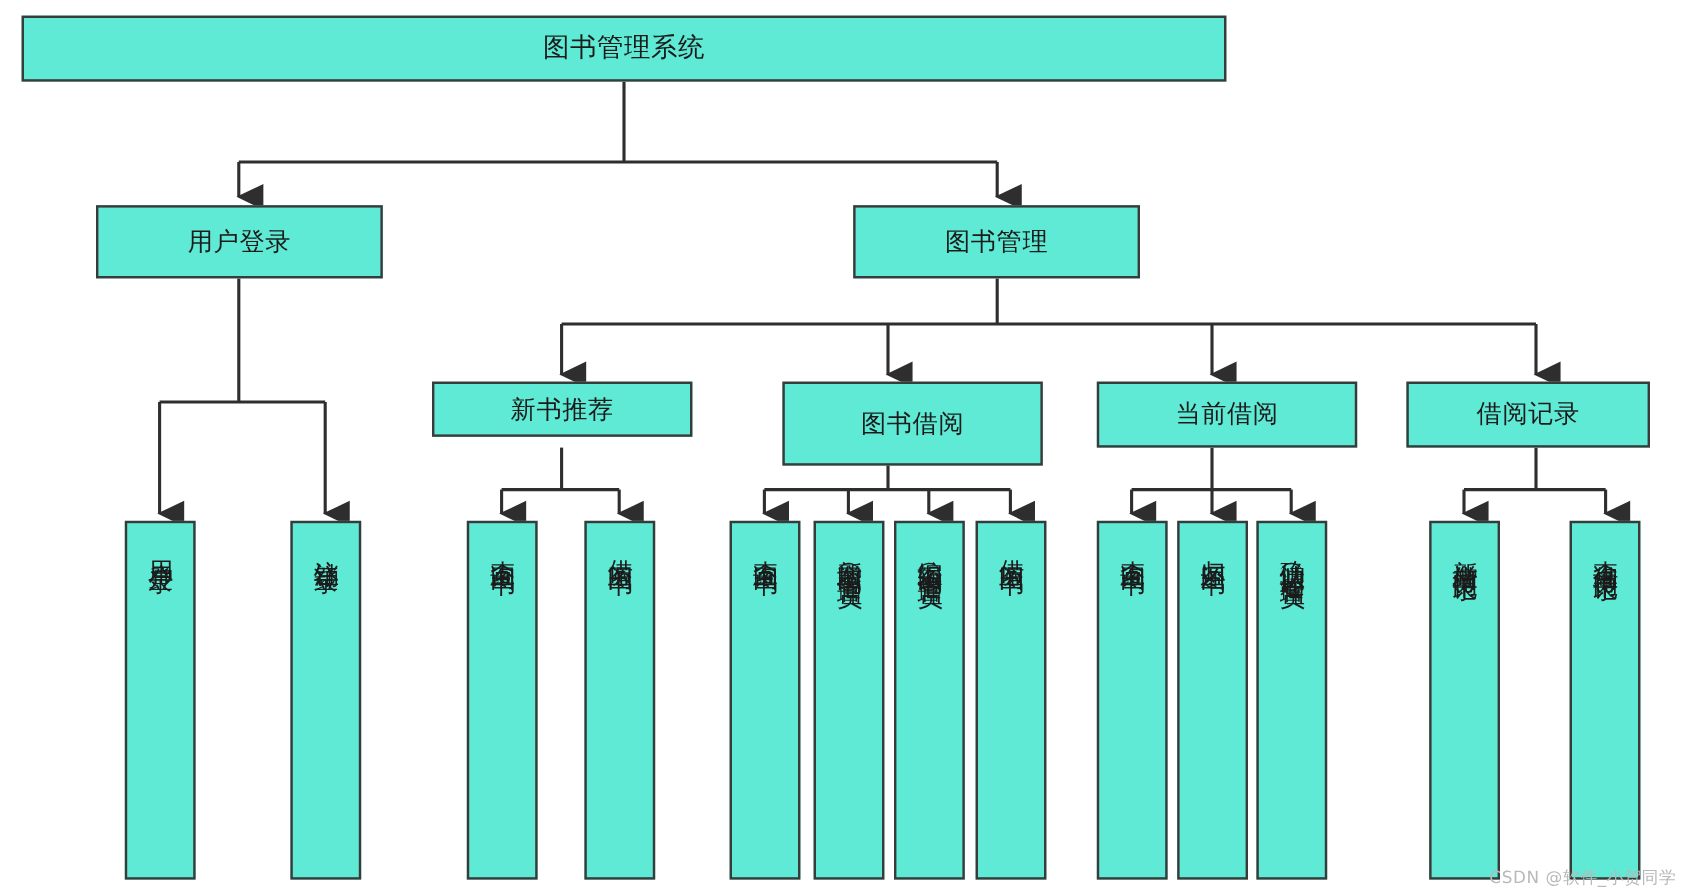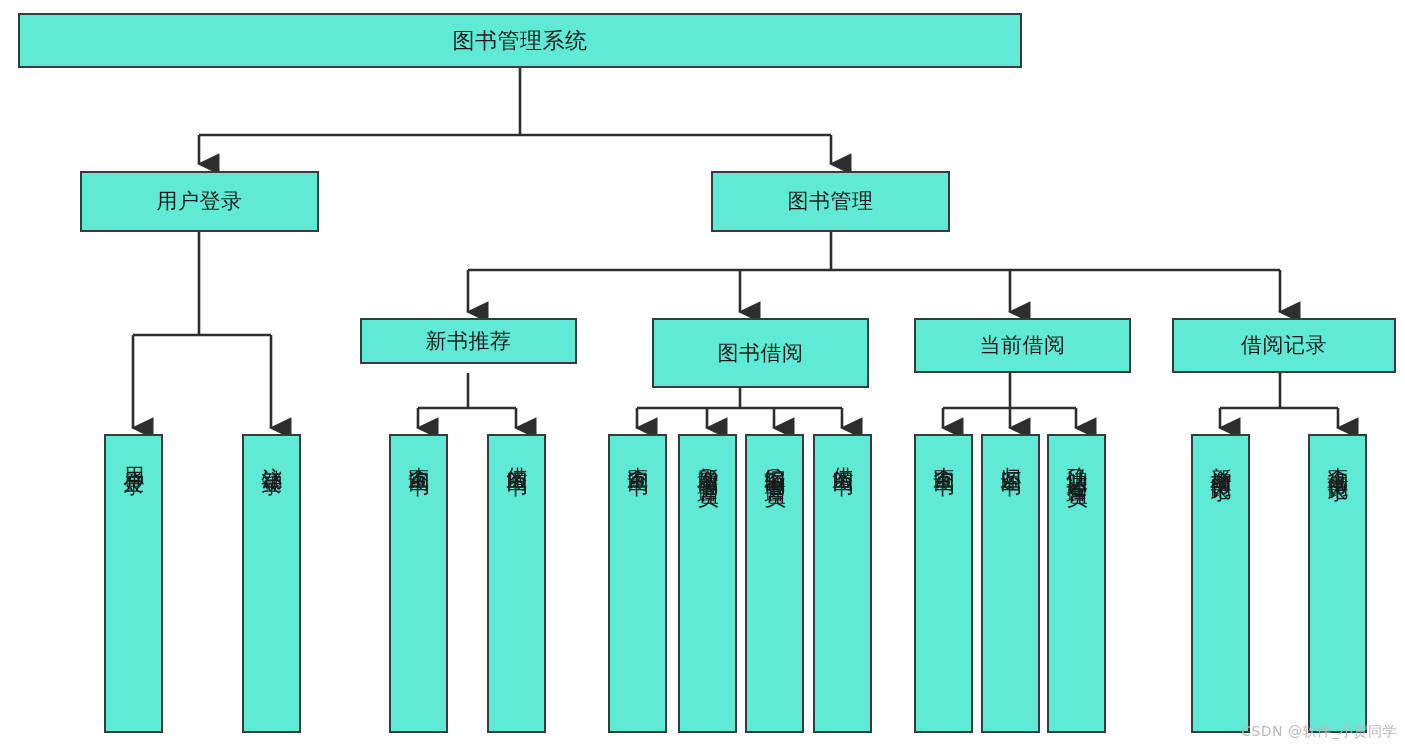--- a/index.html
+++ b/index.html
@@ -142,21 +142,21 @@
 
   <div class="node horiz" style="left:360px; top:318px; width:217px; height:46px;">
     <span class="label">新书推荐</span>
   </div>
   <div class="node horiz" style="left:652px; top:318px; width:217px; height:70px;">
     <span class="label">图书借阅</span>
   </div>
   <div class="node horiz" style="left:902px; top:318px; width:217px; height:55px;margin-left:12px;">
     <span class="label">当前借阅</span>
   </div>
-  <div class="node horiz" style="left:1172px; top:318px; width:224px; height:55px;">
+  <div class="node horiz" style="left:1172px; top:318px; width:203px; height:55px;">
     <span class="label">借阅记录</span>
   </div>
 
   <div class="node vert" style="left:104px; top:434px; width:59px; height:299px;">
     <span class="label">用户登录</span>
   </div>
   <div class="node vert" style="left:242px; top:434px; width:59px; height:299px;">
     <span class="label">注销登录</span>
   </div>
 

